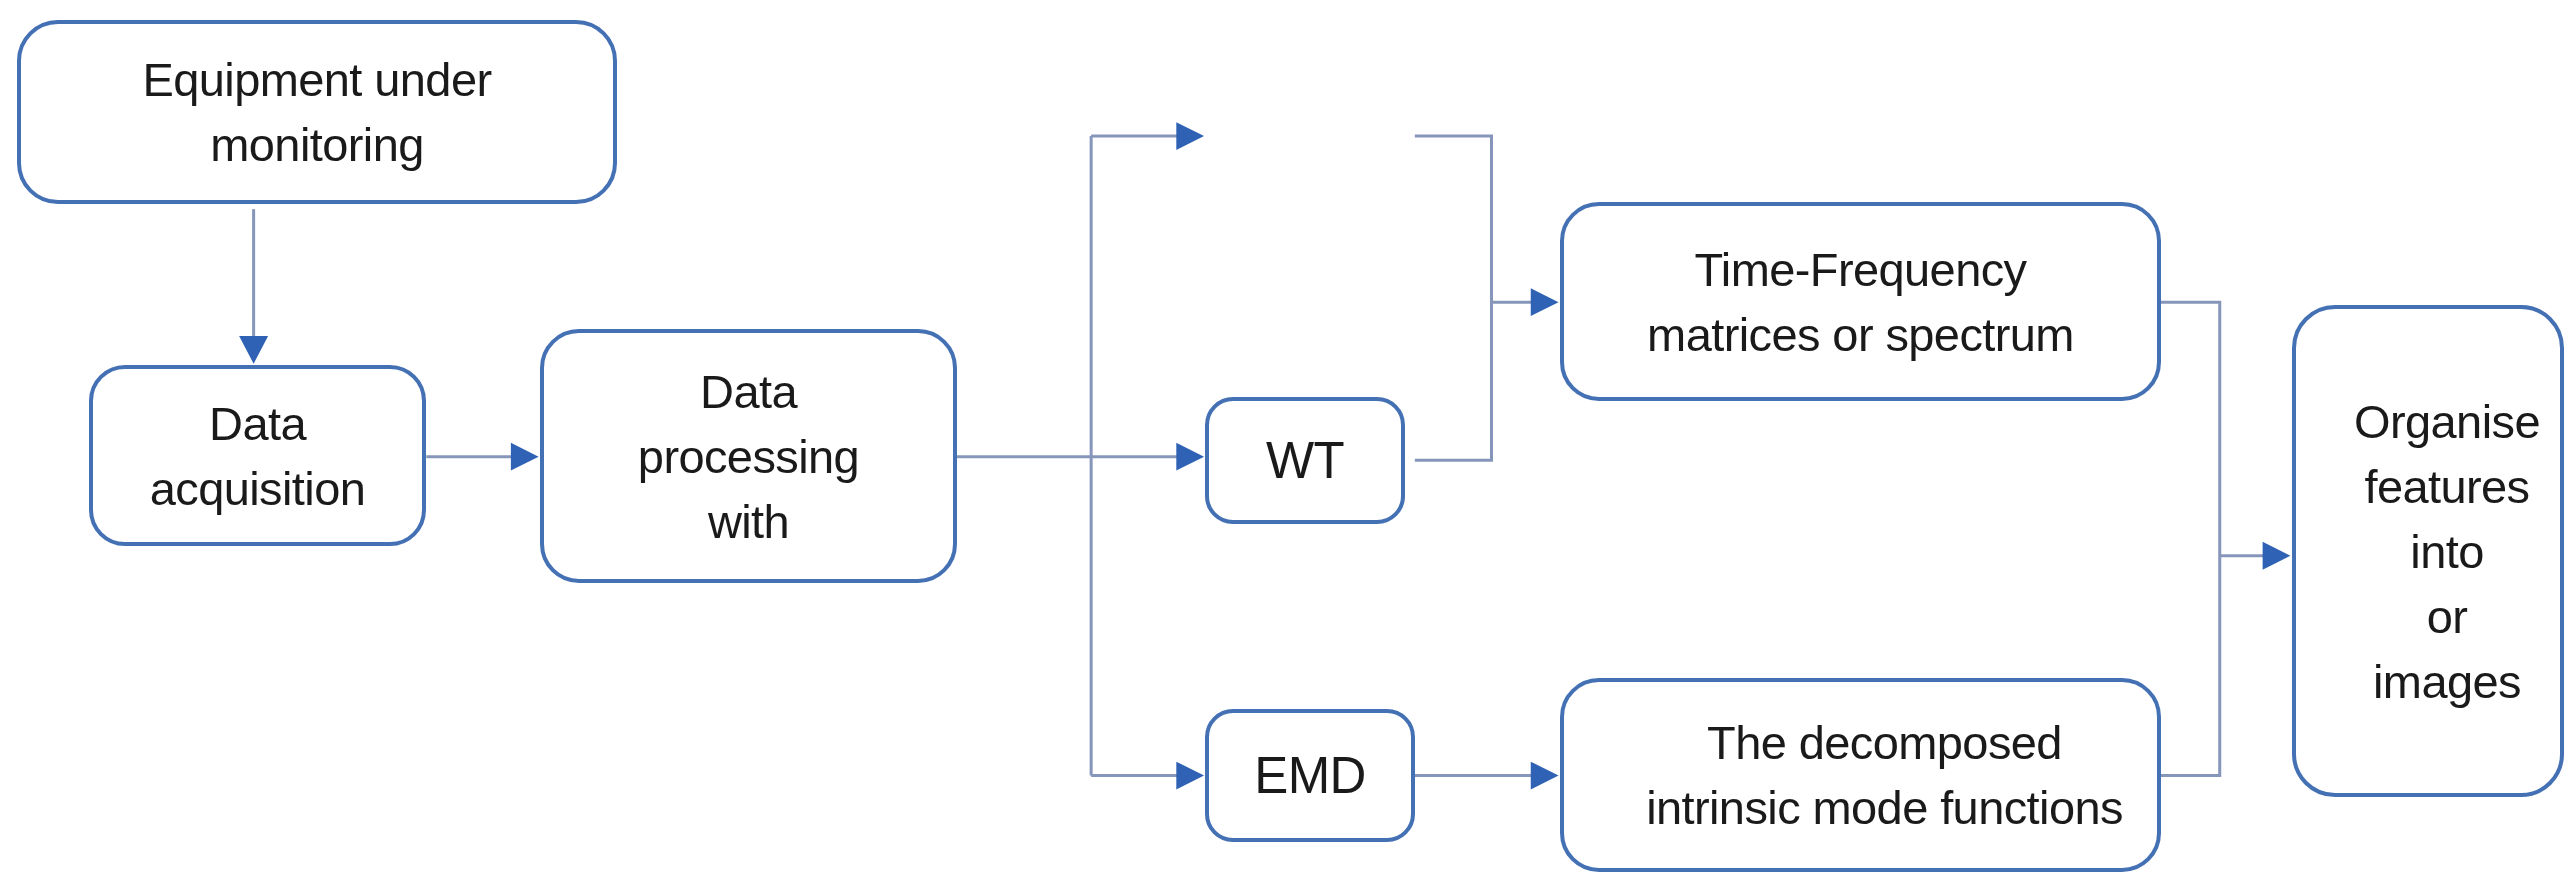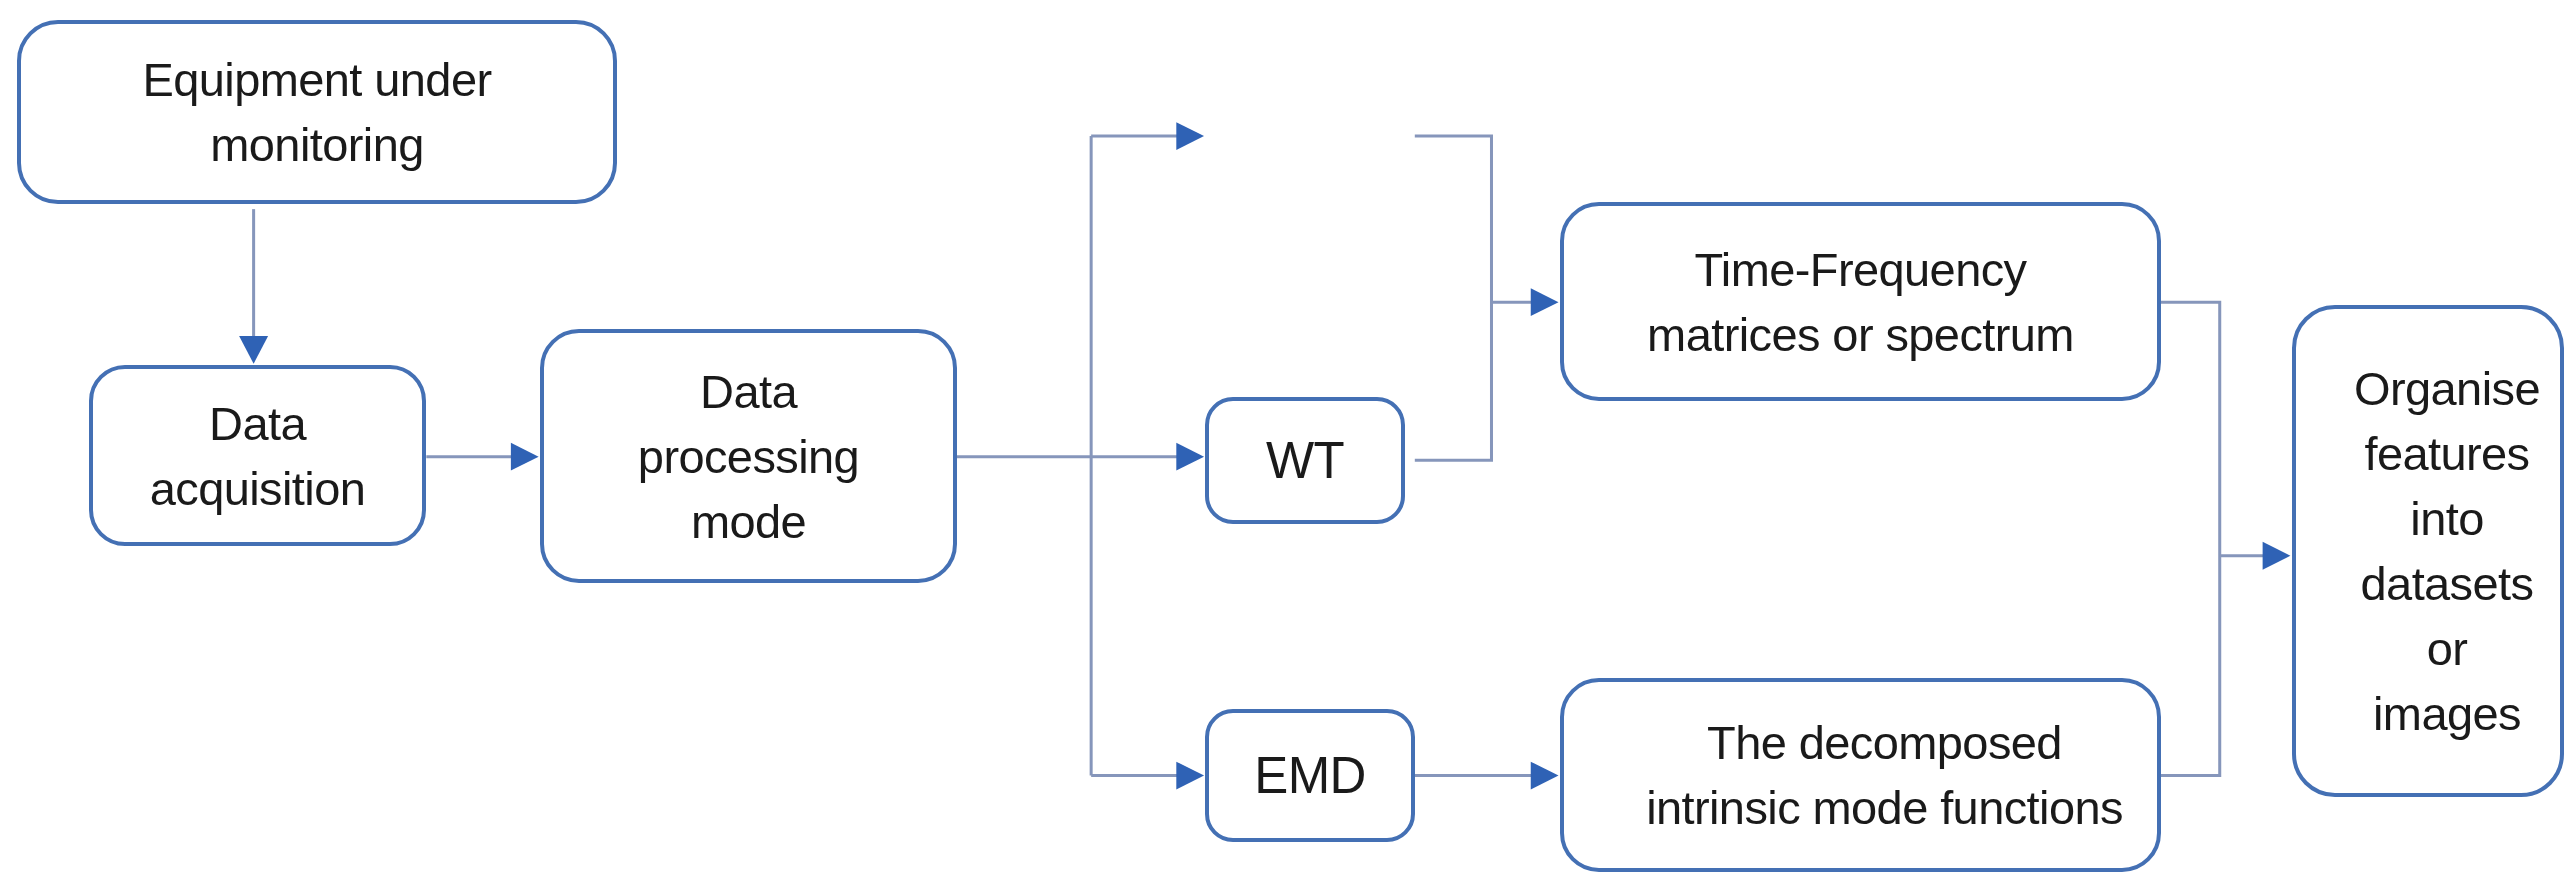--- a/index.html
+++ b/index.html
@@ -129,21 +129,21 @@
     <div class="label">
         <div>Data</div>
         <div>acquisition</div>
       </div>
   </div>
 
   <div class="box" id="box-processing">
     <div class="label">
         <div>Data</div>
         <div>processing</div>
-        <div>mode</div>
+        <div>with</div>
       </div>
   </div>
 
 
   <div class="box" id="box-wt">
     <div class="label">
         <div>WT</div>
       </div>
   </div>
 
@@ -165,20 +165,19 @@
         <div>The decomposed</div>
         <div>intrinsic mode functions</div>
       </div>
   </div>
 
   <div class="box" id="box-organise">
     <div class="label">
         <div>Organise</div>
         <div>features</div>
         <div>into</div>
-        <div>datasets</div>
         <div>or</div>
         <div>images</div>
       </div>
   </div>
 
 </div>
 
 
 </body></html>

